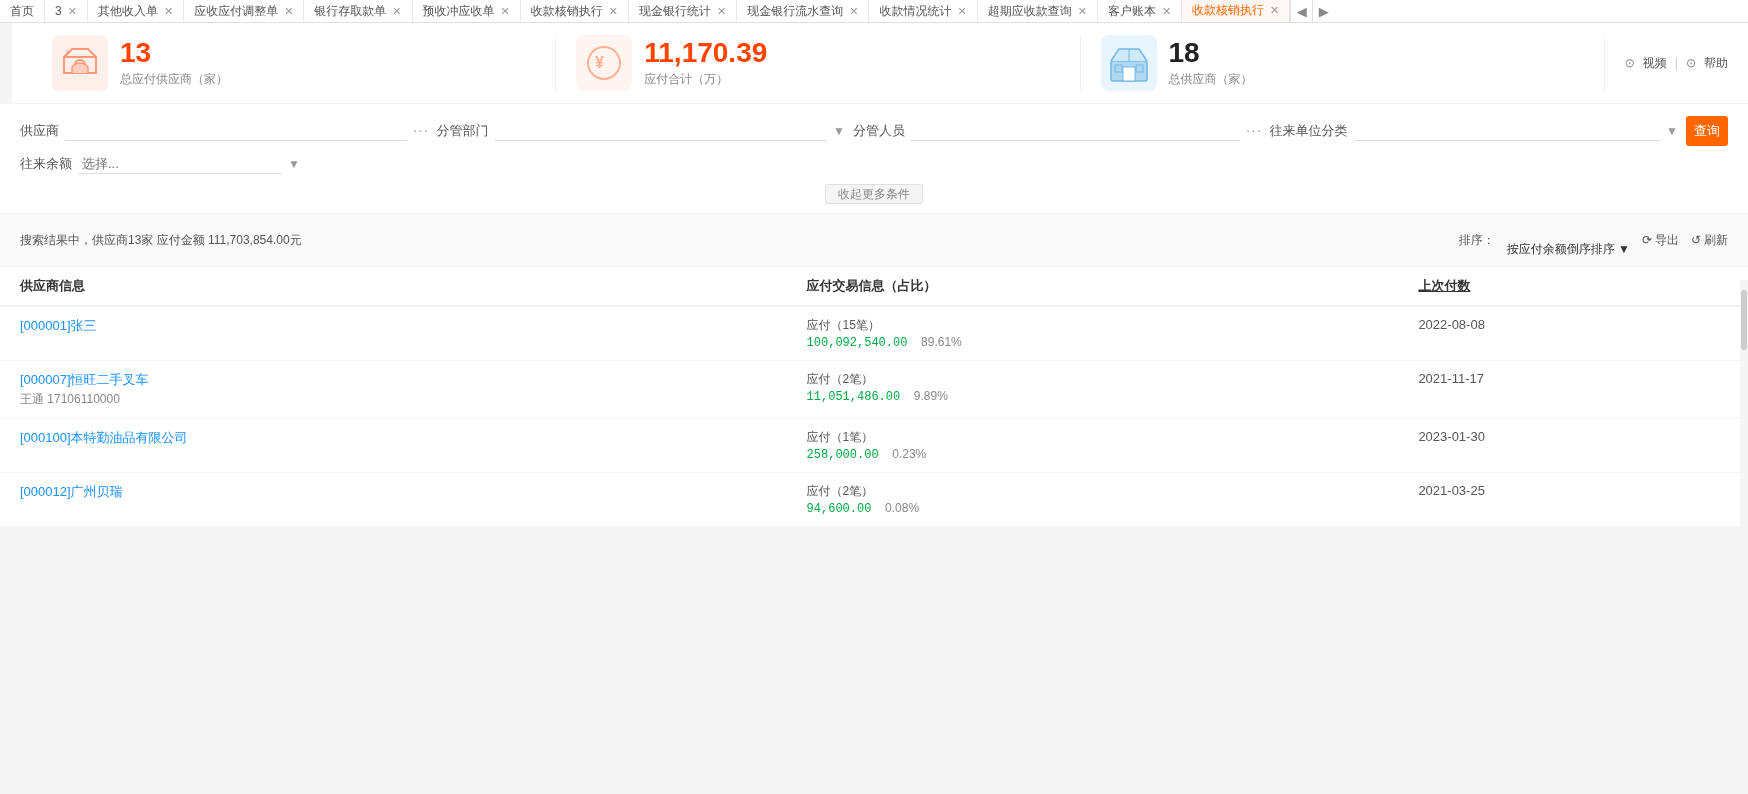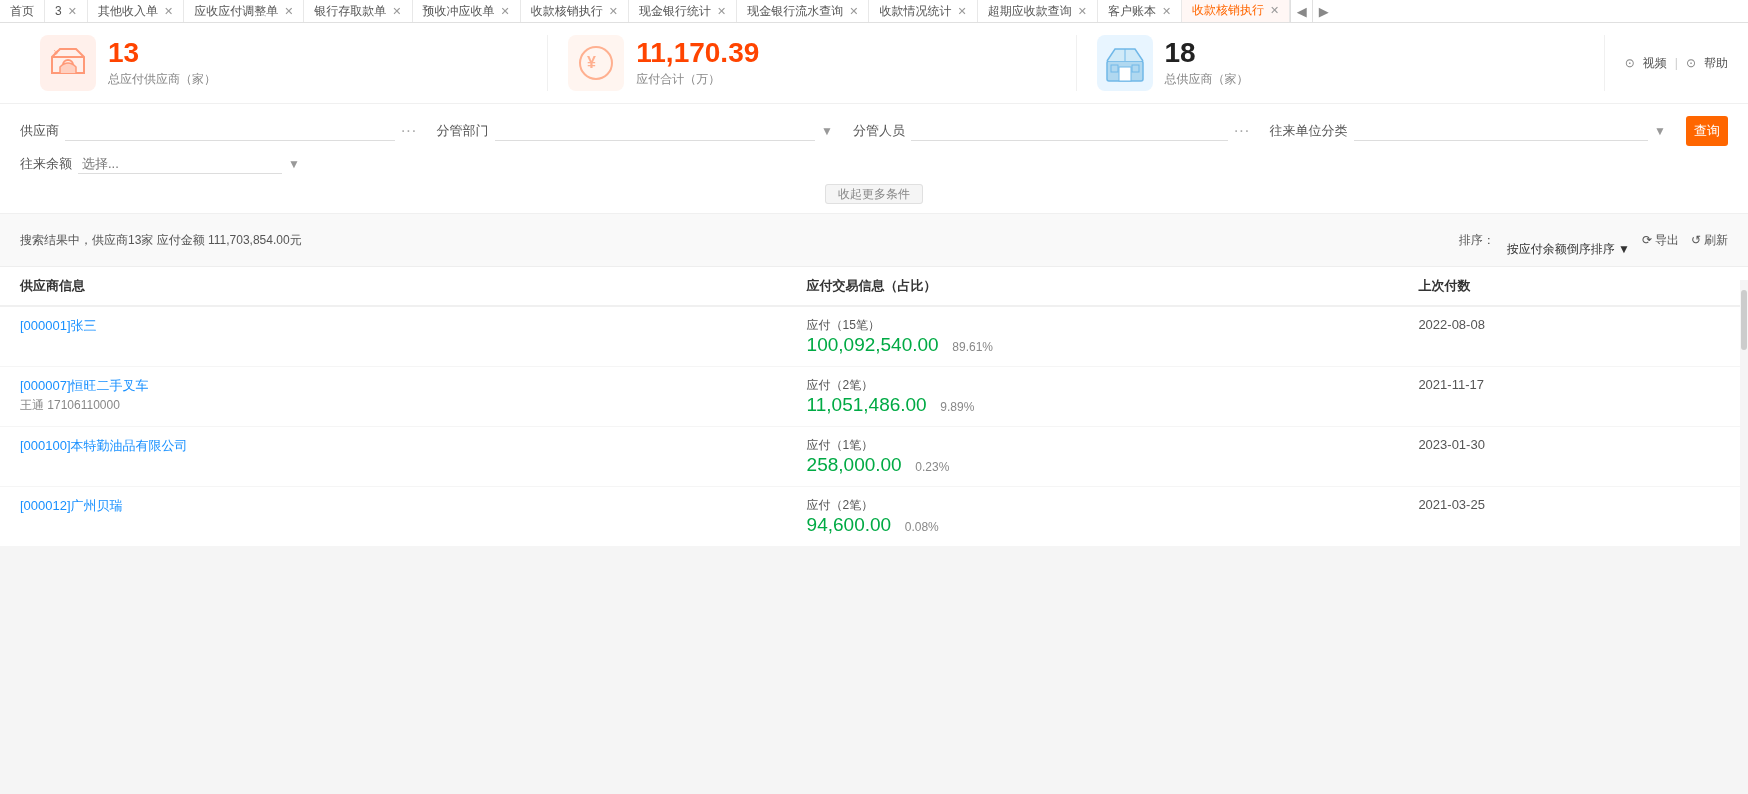--- a/index.html
+++ b/index.html
@@ -50,20 +50,21 @@
     }
 
     
     .stats-row {
       background: #fff;
       display: flex;
       align-items: center;
       padding: 12px 20px;
       border-bottom: 1px solid #f0f0f0;
       gap: 0;
+      margin-left: 12px;
     }
     .stat-block {
       display: flex;
       align-items: center;
       gap: 12px;
       flex: 1;
       padding: 0 20px;
       border-right: 1px solid #f0f0f0;
     }
     .stat-block:last-child { border-right: none; }
@@ -99,21 +100,21 @@
 
     
     .filter-area {
       background: #fff;
       padding: 12px 20px 8px;
       border-bottom: 1px solid #f0f0f0;
     }
     .filter-row {
       display: flex;
       align-items: center;
-      gap: 20px;
+      gap: 8px;
       margin-bottom: 8px;
     }
     .filter-item {
       display: flex;
       align-items: center;
       gap: 6px;
       flex: 1;
     }
     .filter-label {
       font-size: 13px;
@@ -229,23 +230,24 @@
       text-decoration: none;
     }
     .supplier-sub {
       font-size: 12px;
       color: #888;
       margin-top: 2px;
     }
     .tx-label { color: #555; font-size: 12px; }
     .tx-amount {
       color: #00aa44;
-      font-size: 19px;
+      font-size: 12px;
       font-weight: 500;
       margin-top: 2px;
+      font-family: Liberation Mono, monospace;
     }
     .tx-pct { color: #888; font-size: 12px; margin-left: 10px; }
     .last-pay { color: #555; font-size: 13px; }
     
     
     .right-scroll {
       position: fixed;
       right: 0;
       top: 280px;
       width: 8px;
@@ -440,21 +442,21 @@
     </div>
   </div>
 </div>
 
 <div class="table-container">
   <table>
     <thead>
       <tr>
         <th style="width:45%;">供应商信息</th>
         <th style="width:35%;">应付交易信息（占比）</th>
-        <th style="width:20%;">上次付数</th>
+        <th style="width:20%;text-decoration:underline;">上次付数</th>
       </tr>
     </thead>
     <tbody id="table-body">
     <tr>
           <td><a class="supplier-link">[000001]张三</a></td>
           <td>
       <span class="tx-label">应付（15笔）</span>
       <div>
         <span class="tx-amount">100,092,540.00</span>
         <span class="tx-pct">89.61%</span>

